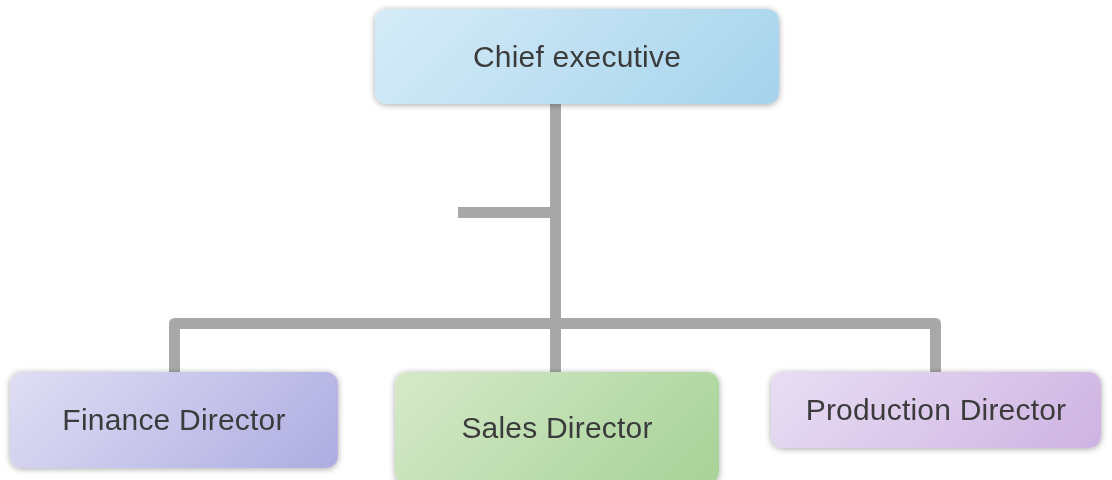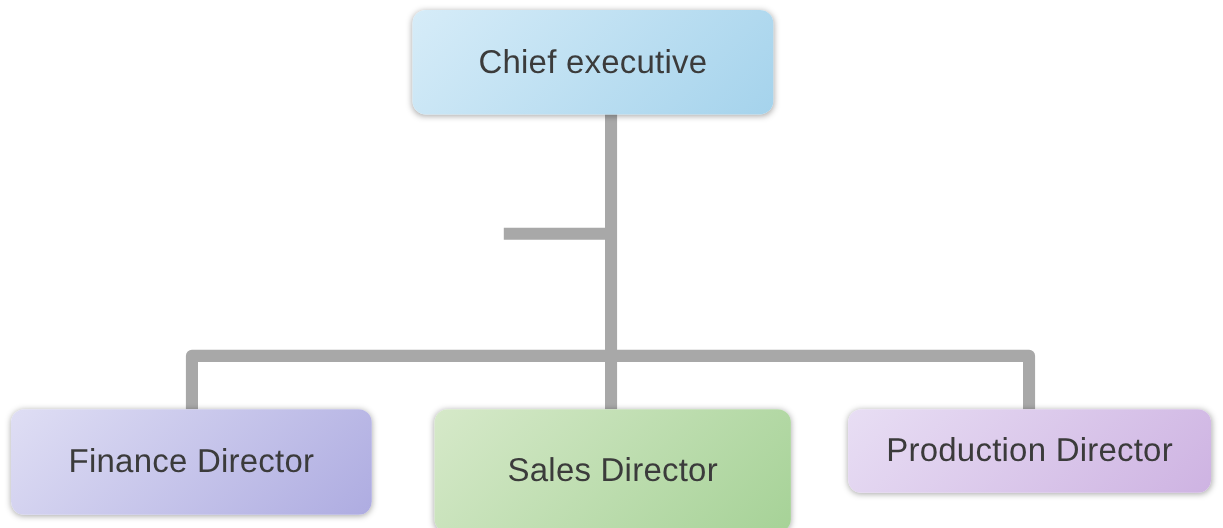--- a/index.html
+++ b/index.html
@@ -28,21 +28,21 @@
     z-index: 2;
     display: flex;
     align-items: center;
     justify-content: center;
     border-radius: 12px;
     box-shadow: 0 1px 6px rgba(0,0,0,0.35);
     font-size: 30px;
     letter-spacing: 0.2px;
     white-space: nowrap;
   }
-  .node-chief      { left: 375px; top:   9px; width: 328px; height: 95px; }
+  .node-chief      { left: 375px; top:   9px; width: 404px; height: 95px; }
   .node-assistant  { left: 130px; top: 163px; width: 328px; height: 98px; }
   .node-finance    { left:  10px; top: 372px; width: 328px; height: 96px; }
   .node-sales      { left: 395px; top: 372px; width: 324px; height: 112px; }
   .node-production { left: 771px; top: 372px; width: 330px; height: 76px; }
 </style>
 </head>
 <body>
 
 <div class="canvas">
 

